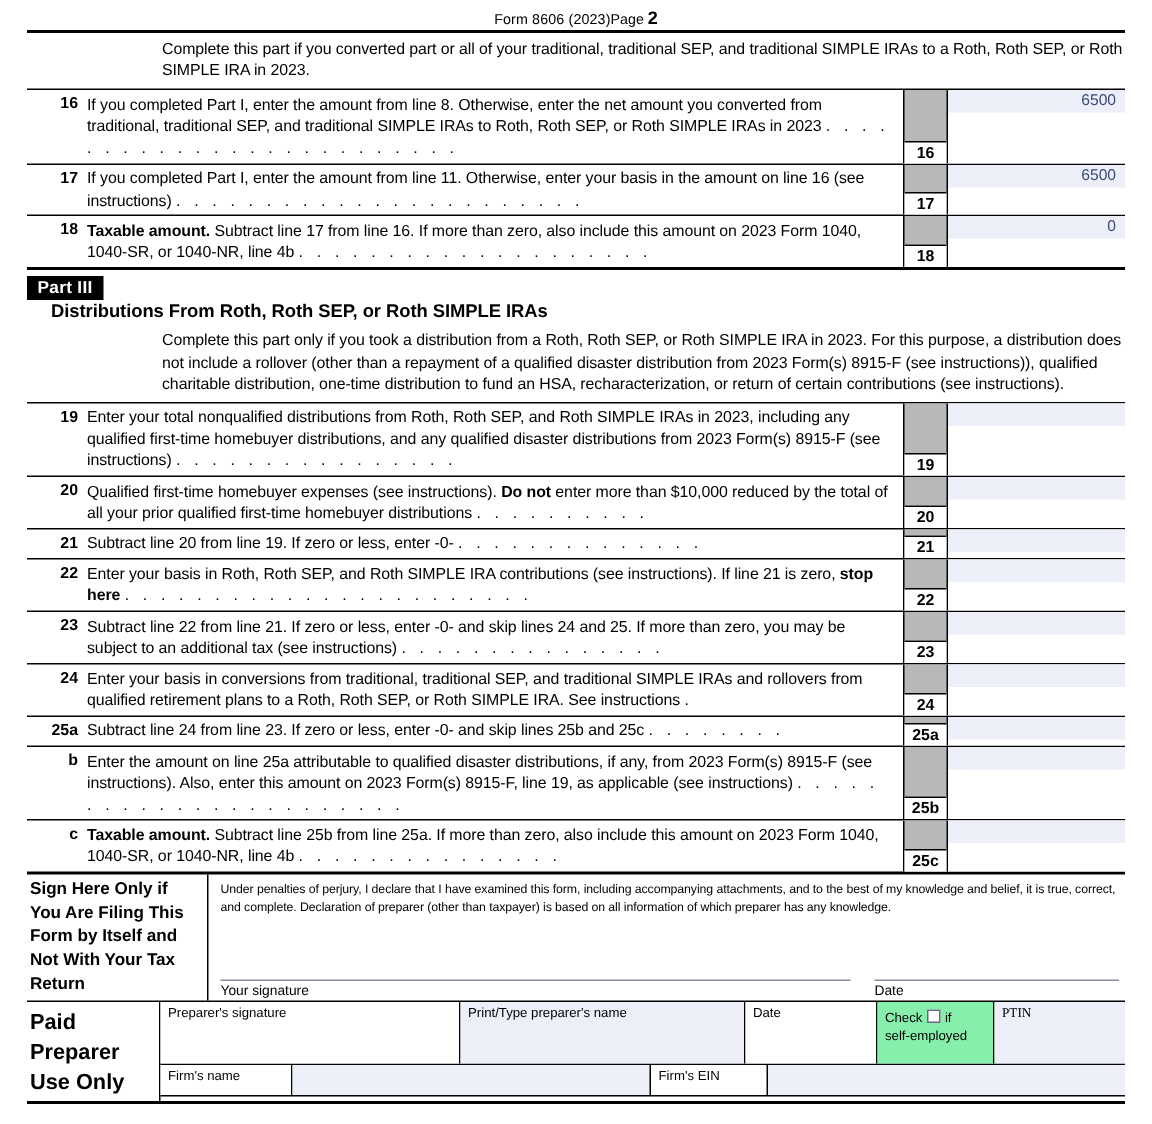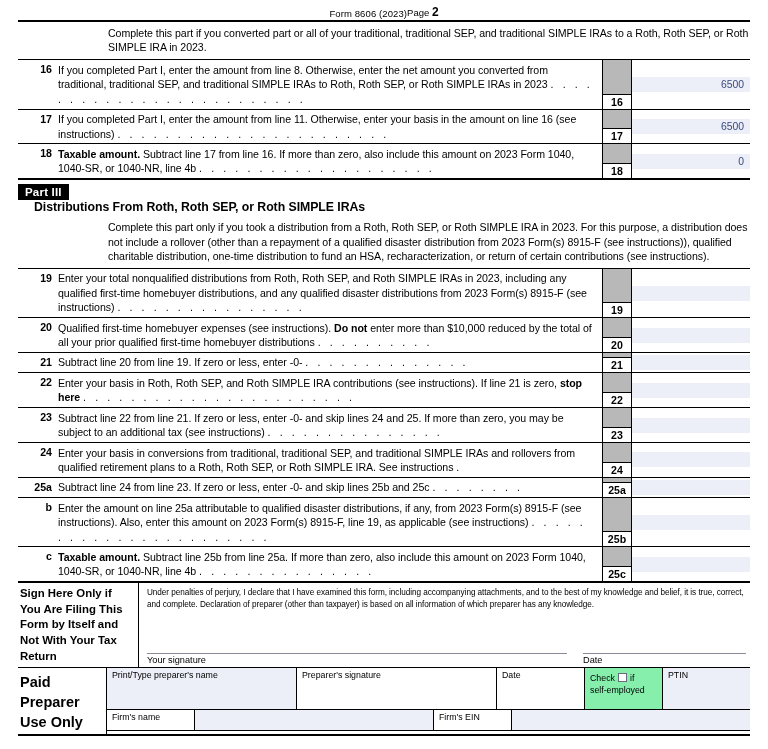--- a/index.html
+++ b/index.html
@@ -64,21 +64,21 @@
   }
   .num-box {
     background: #fff; color: #000; font-weight: bold; font-size: 10.6px;
     text-align: center; line-height: 14px; height: 15px;
     border-top: 0.9px solid #000;
   }
 
   
   .amt-col {
     width: 118px; flex: 0 0 118px; background: #ffffff;
-    display: flex; flex-direction: column; justify-content: center;
+    display: flex; flex-direction: column; justify-content: flex-start;
   }
   .amt-box {
     background: #eceef8; height: 15px; line-height: 15px;
     text-align: right; padding-right: 6px;
     font-size: 10.4px; color: #3a4a7a;
   }
 
   
   .sig { display: flex; border-top: 2.4px solid #000; }
   .sig-left {
@@ -108,21 +108,21 @@
   .cell {
     position: relative; background: #eceef8; border-right: 0.9px solid #000;
     font-size: 8.8px; padding: 2px 0 0 5px; overflow: hidden;
   }
   .cell.last { border-right: none; }
   .cell.plain { background: #fff; }
   .c-name  { flex: 0 0 190px; }
   .c-sign  { flex: 0 0 200px; }
   .c-date  { flex: 0 0 88px; }
   .c-check { flex: 0 0 78px; background: #86efac; line-height: 12px; padding-top: 4px; }
-  .c-ptin  { flex: 1 1 auto; }
+  .c-ptin  { flex: 1 1 auto; font-family: Liberation Serif, serif; }
   .c-lbl2  { flex: 0 0 88px; background: #fff; border-right: 0.9px solid #000; }
   .c-fill  { flex: 1 1 auto; background: #eceef8; border-right: 0.9px solid #000; }
   .c-lbl3  { flex: 0 0 78px; background: #fff; border-right: 0.9px solid #000; }
   .c-fill2 { flex: 1 1 auto; background: #eceef8; }
   .chk {
     display: inline-block; width: 9px; height: 9px; border: 1px solid #6a6a80;
     background: #fff; vertical-align: -1px; margin: 0 3px;
   }
 </style>
 </head>
@@ -299,25 +299,25 @@
           <div class="lbl">Date</div>
         </div>
       </div>
     </div>
   </div>
 
   <div class="paid">
     <div class="paid-left">Paid Preparer Use Only</div>
     <div class="paid-right">
       <div class="paid-row r1">
+        <div class="cell c-sign plain">
+          <span>Preparer's signature</span>
+        </div>
         <div class="cell c-name">
           <span>Print/Type preparer's name</span>
-        </div>
-        <div class="cell c-sign plain">
-          <span>Preparer's signature</span>
         </div>
         <div class="cell c-date plain">
           <span>Date</span>
         </div>
         <div class="cell c-check">
           <span>Check</span><span class="chk"></span><span>if</span><br>
           <span>self-employed</span>
         </div>
         <div class="cell c-ptin last">
           <span>PTIN</span>

